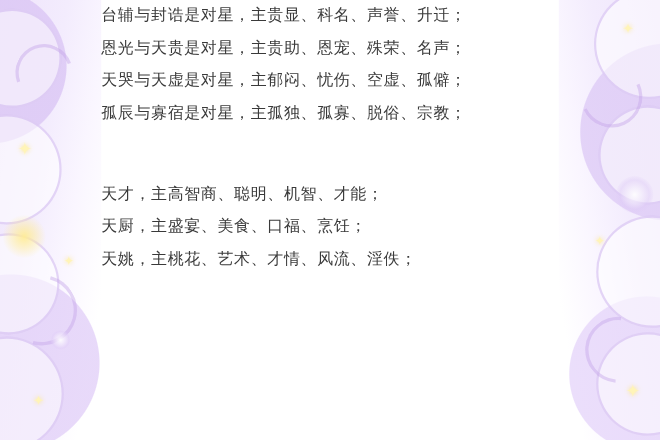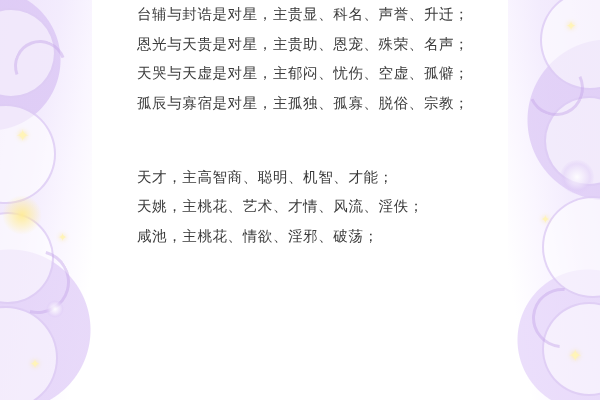--- a/index.html
+++ b/index.html
@@ -73,21 +73,20 @@
   }
 
   
   .content {
     position: absolute;
     left: 92px;
     right: 92px;
     top: 0;
     bottom: 0;
     padding: 0;
-    margin-left: 45px;
   }
   .line {
     color: #3a3a3a;
     font-size: 14.5px;
     letter-spacing: 0.6px;
     white-space: nowrap;
     line-height: 29.5px;
     height: 29.5px;
   }
   .blank {
@@ -132,21 +131,21 @@
   <div class="content">
     <div class="line">台辅与封诰是对星，主贵显、科名、声誉、升迁；</div>
     <div class="line">恩光与天贵是对星，主贵助、恩宠、殊荣、名声；</div>
     <div class="line">天哭与天虚是对星，主郁闷、忧伤、空虚、孤僻；</div>
     <div class="line">孤辰与寡宿是对星，主孤独、孤寡、脱俗、宗教；</div>
 
     <div class="blank"></div>
     <div class="blank-half"></div>
 
     <div class="line">天才，主高智商、聪明、机智、才能；</div>
+    <div class="line">天厨，主盛宴、美食、口福、烹饪；</div>
     <div class="line">天姚，主桃花、艺术、才情、风流、淫佚；</div>
-    <div class="line">咸池，主桃花、情欲、淫邪、破荡；</div>
 
     <div class="blank"></div>
     <div class="blank-half"></div>
 
   </div>
 
 </div>
 
 </body></html>

